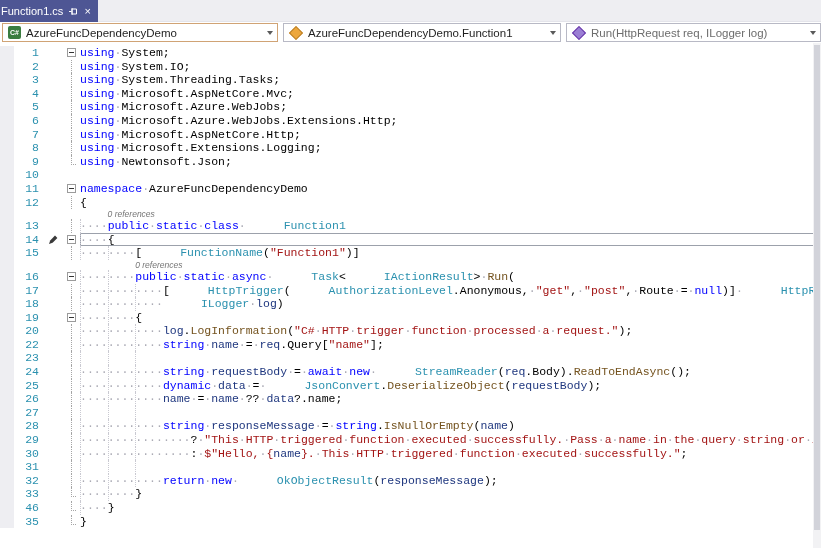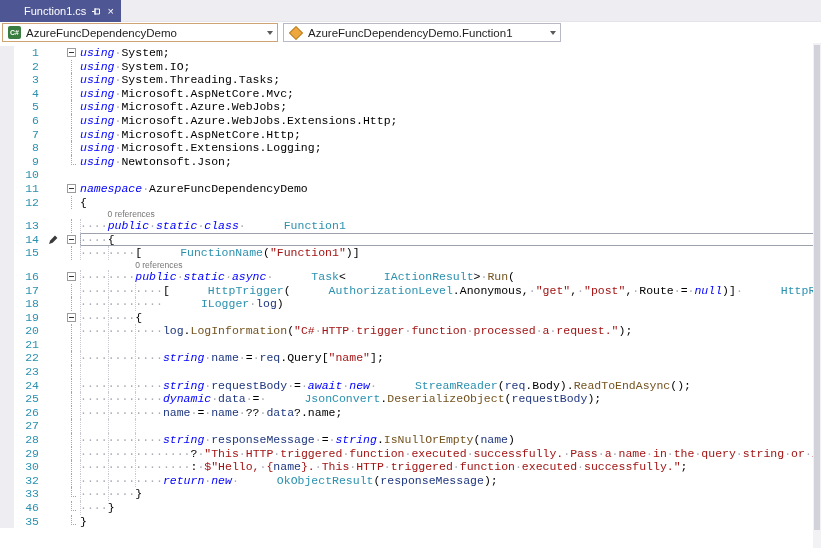--- a/index.html
+++ b/index.html
@@ -1,21 +1,21 @@
 <!DOCTYPE html>
 <html style="--c-keyword: #0000FF; --c-type: #2B91AF; --c-string: #A31515; --c-method: #74531F; --c-variable: #1F377F; --c-plain: #000000; --c-lineNumber: #2B91AF; --c-whitespace: #ABABB5; --c-guide: #C9C9D1; --c-lens: #767676; --c-editorBg: #FFFFFF; --c-tabActive: #4E5694; --c-tabText: #FFFFFF; --c-tabStrip: #EEEEF2; --c-comboBorder: #B8B9C5; --c-comboFocusBorder: #D0A375; --c-memberText: #6D6D6D; --c-classIcon: #EDA73C; --c-methodIcon: #9B7FD4; --c-projectIconBg: #3A7C3F;"><head>
 <meta charset="utf-8">
 <style>
   html,body{margin:0;padding:0;}
   body{width:821px;height:548px;overflow:hidden;background:#fff;font-family:"Liberation Sans",sans-serif;}
   .screen{position:relative;width:821px;height:548px;overflow:hidden;background:#fff;}
 
   
   .tabbar{position:absolute;top:0;left:0;right:0;height:21px;background:var(--c-tabStrip,#EEEEF2);border-bottom:1px solid #E4E4EA;display:flex;}
-  .tab{height:22px;display:flex;align-items:center;gap:5px;padding:0 7px 0 24px;background:var(--c-tabActive,#4E5694);color:var(--c-tabText,#fff);font-size:11px;}
+  .tab{height:22px;display:flex;align-items:center;gap:5px;padding:0 7px 0 1px;background:var(--c-tabActive,#4E5694);color:var(--c-tabText,#fff);font-size:11px;}
   .tab .tab-title{white-space:nowrap;}
   .tab .pin{display:flex;align-items:center;}
   .tab .close{font-size:11px;line-height:11px;cursor:default;}
 
   
   .navbar{position:absolute;top:22px;left:0;right:0;height:21px;background:#fff;display:flex;align-items:center;padding:0 0 0 2px;gap:5px;}
   .combo{height:19px;background:#fff;border:1px solid var(--c-comboBorder,#B8B9C5);display:flex;align-items:center;gap:5px;padding-left:5px;box-sizing:border-box;}
   .combo.first{width:276px;border-color:var(--c-comboFocusBorder,#D0A375);}
   .combo.second{width:278px;}
   .combo.third{flex:1;}
@@ -38,27 +38,27 @@
   .mark svg{position:absolute;left:4px;top:2px;}
   .fold{width:16px;flex:none;position:relative;}
   .fbox{position:absolute;left:3px;top:2px;width:9px;height:9px;border:1px solid #9B9B9B;background:#fff;box-sizing:border-box;}
   .fbox span{position:absolute;left:1px;top:3px;width:5px;height:1px;background:#333;}
   .fline{position:absolute;left:7px;top:0;bottom:0;width:0;border-left:1px dotted #A5A5A5;}
   .fend{position:absolute;left:7px;top:0;height:9px;width:4px;border-left:1px dotted #A5A5A5;border-bottom:1px dotted #A5A5A5;}
   .code{flex:1;position:relative;white-space:pre;overflow:hidden;}
   .row.active .code{outline:1px solid #9CA1AB;outline-offset:-1px;}
   .guide{position:absolute;top:0;bottom:0;width:0;border-left:1px dotted var(--c-guide,#C9C9D1);}
   .ws{color:var(--c-whitespace,#ABABB5);}
-  .sg-k{color:var(--c-keyword,#0000FF);font-style:italic;}
+  .sg-k{color:var(--c-keyword,#0000FF);}
   .sg-t{color:var(--c-type,#2B91AF);padding-left:38px;}
   .sg-s{color:var(--c-string,#A31515);}
   .sg-m{color:var(--c-method,#74531F);}
   .sg-v{color:var(--c-variable,#1F377F);}
   .sg-p{color:var(--c-plain,#000);}
-  .lens-row{display:flex;height:10px;line-height:10px;font-family:"Liberation Mono","DejaVu Sans Mono",monospace;font-size:11.5px;}
+  .lens-row{display:flex;height:10px;line-height:10px;font-family:"Liberation Mono","DejaVu Sans Mono",monospace;font-size:11.5px;font-style:italic;}
   .lens{font-family:"Liberation Sans",sans-serif;font-size:8.5px;color:var(--c-lens,#767676);}
 
   
   .vscroll{position:absolute;right:0;top:0;bottom:0;width:8px;background:#F2F2F4;}
   .vthumb{position:absolute;left:1px;right:1px;top:2px;height:96%;background:#D2D3DA;}
 </style>
 </head>
 <body>
 
 <div class="screen">
@@ -87,20 +87,27 @@
           <i class="tri"></i>
         </span>
     </div>
     <div class="combo second">
       <span class="diamond class"></span>
       <span class="combo-label">AzureFuncDependencyDemo.Function1</span>
       <span class="combo-arrow">
           <i class="tri"></i>
         </span>
     </div>
+    <div class="combo third">
+      <span class="diamond method"></span>
+      <span class="combo-label">Run(HttpRequest req, ILogger log)</span>
+      <span class="combo-arrow">
+          <i class="tri"></i>
+        </span>
+    </div>
   </div>
 
   <div class="editor">
     <div class="rows">
         <div class="row">
           <div class="gut"></div>
           <div class="num">1</div>
           <div class="mark"></div>
           <div class="fold">
             <span class="fbox">
@@ -299,107 +306,107 @@
           <div class="gut"></div>
           <div class="num">20</div>
           <div class="mark"></div>
           <div class="fold">
             <span class="fline"></span>
           </div>
           <div class="code"><span class="guide" style="left:0ch"></span><span class="guide" style="left:4ch"></span><span class="guide" style="left:8ch"></span><span class="sg-p"><span class="ws">·</span><span class="ws">·</span><span class="ws">·</span><span class="ws">·</span><span class="ws">·</span><span class="ws">·</span><span class="ws">·</span><span class="ws">·</span><span class="ws">·</span><span class="ws">·</span><span class="ws">·</span><span class="ws">·</span></span><span class="sg-v">log</span><span class="sg-p">.</span><span class="sg-m">LogInformation</span><span class="sg-p">(</span><span class="sg-s">"C#<span class="ws">·</span>HTTP<span class="ws">·</span>trigger<span class="ws">·</span>function<span class="ws">·</span>processed<span class="ws">·</span>a<span class="ws">·</span>request."</span><span class="sg-p">);</span></div>
         </div>
         <div class="row">
           <div class="gut"></div>
-          <div class="num">21</div>
+          <div class="num">22</div>
+          <div class="mark"></div>
+          <div class="fold">
+            <span class="fline"></span>
+          </div>
+          <div class="code"><span class="guide" style="left:0ch"></span><span class="guide" style="left:4ch"></span><span class="guide" style="left:8ch"></span><span class="sg-p"><span class="ws">·</span><span class="ws">·</span><span class="ws">·</span><span class="ws">·</span><span class="ws">·</span><span class="ws">·</span><span class="ws">·</span><span class="ws">·</span><span class="ws">·</span><span class="ws">·</span><span class="ws">·</span><span class="ws">·</span></span><span class="sg-k">string</span><span class="sg-p"><span class="ws">·</span></span><span class="sg-v">name</span><span class="sg-p"><span class="ws">·</span>=<span class="ws">·</span></span><span class="sg-v">req</span><span class="sg-p">.Query[</span><span class="sg-s">"name"</span><span class="sg-p">];</span></div>
+        </div>
+        <div class="row">
+          <div class="gut"></div>
+          <div class="num">23</div>
           <div class="mark"></div>
           <div class="fold">
             <span class="fline"></span>
           </div>
           <div class="code"><span class="guide" style="left:0ch"></span><span class="guide" style="left:4ch"></span><span class="guide" style="left:8ch"></span></div>
         </div>
         <div class="row">
           <div class="gut"></div>
-          <div class="num">22</div>
-          <div class="mark"></div>
-          <div class="fold">
-            <span class="fline"></span>
-          </div>
-          <div class="code"><span class="guide" style="left:0ch"></span><span class="guide" style="left:4ch"></span><span class="guide" style="left:8ch"></span><span class="sg-p"><span class="ws">·</span><span class="ws">·</span><span class="ws">·</span><span class="ws">·</span><span class="ws">·</span><span class="ws">·</span><span class="ws">·</span><span class="ws">·</span><span class="ws">·</span><span class="ws">·</span><span class="ws">·</span><span class="ws">·</span></span><span class="sg-k">string</span><span class="sg-p"><span class="ws">·</span></span><span class="sg-v">name</span><span class="sg-p"><span class="ws">·</span>=<span class="ws">·</span></span><span class="sg-v">req</span><span class="sg-p">.Query[</span><span class="sg-s">"name"</span><span class="sg-p">];</span></div>
-        </div>
-        <div class="row">
-          <div class="gut"></div>
-          <div class="num">23</div>
+          <div class="num">24</div>
+          <div class="mark"></div>
+          <div class="fold">
+            <span class="fline"></span>
+          </div>
+          <div class="code"><span class="guide" style="left:0ch"></span><span class="guide" style="left:4ch"></span><span class="guide" style="left:8ch"></span><span class="sg-p"><span class="ws">·</span><span class="ws">·</span><span class="ws">·</span><span class="ws">·</span><span class="ws">·</span><span class="ws">·</span><span class="ws">·</span><span class="ws">·</span><span class="ws">·</span><span class="ws">·</span><span class="ws">·</span><span class="ws">·</span></span><span class="sg-k">string</span><span class="sg-p"><span class="ws">·</span></span><span class="sg-v">requestBody</span><span class="sg-p"><span class="ws">·</span>=<span class="ws">·</span></span><span class="sg-k">await</span><span class="sg-p"><span class="ws">·</span></span><span class="sg-k">new</span><span class="sg-p"><span class="ws">·</span></span><span class="sg-t">StreamReader</span><span class="sg-p">(</span><span class="sg-v">req</span><span class="sg-p">.Body).</span><span class="sg-m">ReadToEndAsync</span><span class="sg-p">();</span></div>
+        </div>
+        <div class="row">
+          <div class="gut"></div>
+          <div class="num">25</div>
+          <div class="mark"></div>
+          <div class="fold">
+            <span class="fline"></span>
+          </div>
+          <div class="code"><span class="guide" style="left:0ch"></span><span class="guide" style="left:4ch"></span><span class="guide" style="left:8ch"></span><span class="sg-p"><span class="ws">·</span><span class="ws">·</span><span class="ws">·</span><span class="ws">·</span><span class="ws">·</span><span class="ws">·</span><span class="ws">·</span><span class="ws">·</span><span class="ws">·</span><span class="ws">·</span><span class="ws">·</span><span class="ws">·</span></span><span class="sg-k">dynamic</span><span class="sg-p"><span class="ws">·</span></span><span class="sg-v">data</span><span class="sg-p"><span class="ws">·</span>=<span class="ws">·</span></span><span class="sg-t">JsonConvert</span><span class="sg-p">.</span><span class="sg-m">DeserializeObject</span><span class="sg-p">(</span><span class="sg-v">requestBody</span><span class="sg-p">);</span></div>
+        </div>
+        <div class="row">
+          <div class="gut"></div>
+          <div class="num">26</div>
+          <div class="mark"></div>
+          <div class="fold">
+            <span class="fline"></span>
+          </div>
+          <div class="code"><span class="guide" style="left:0ch"></span><span class="guide" style="left:4ch"></span><span class="guide" style="left:8ch"></span><span class="sg-p"><span class="ws">·</span><span class="ws">·</span><span class="ws">·</span><span class="ws">·</span><span class="ws">·</span><span class="ws">·</span><span class="ws">·</span><span class="ws">·</span><span class="ws">·</span><span class="ws">·</span><span class="ws">·</span><span class="ws">·</span></span><span class="sg-v">name</span><span class="sg-p"><span class="ws">·</span>=<span class="ws">·</span></span><span class="sg-v">name</span><span class="sg-p"><span class="ws">·</span>??<span class="ws">·</span></span><span class="sg-v">data</span><span class="sg-p">?.name;</span></div>
+        </div>
+        <div class="row">
+          <div class="gut"></div>
+          <div class="num">27</div>
           <div class="mark"></div>
           <div class="fold">
             <span class="fline"></span>
           </div>
           <div class="code"><span class="guide" style="left:0ch"></span><span class="guide" style="left:4ch"></span><span class="guide" style="left:8ch"></span></div>
         </div>
         <div class="row">
           <div class="gut"></div>
-          <div class="num">24</div>
-          <div class="mark"></div>
-          <div class="fold">
-            <span class="fline"></span>
-          </div>
-          <div class="code"><span class="guide" style="left:0ch"></span><span class="guide" style="left:4ch"></span><span class="guide" style="left:8ch"></span><span class="sg-p"><span class="ws">·</span><span class="ws">·</span><span class="ws">·</span><span class="ws">·</span><span class="ws">·</span><span class="ws">·</span><span class="ws">·</span><span class="ws">·</span><span class="ws">·</span><span class="ws">·</span><span class="ws">·</span><span class="ws">·</span></span><span class="sg-k">string</span><span class="sg-p"><span class="ws">·</span></span><span class="sg-v">requestBody</span><span class="sg-p"><span class="ws">·</span>=<span class="ws">·</span></span><span class="sg-k">await</span><span class="sg-p"><span class="ws">·</span></span><span class="sg-k">new</span><span class="sg-p"><span class="ws">·</span></span><span class="sg-t">StreamReader</span><span class="sg-p">(</span><span class="sg-v">req</span><span class="sg-p">.Body).</span><span class="sg-m">ReadToEndAsync</span><span class="sg-p">();</span></div>
-        </div>
-        <div class="row">
-          <div class="gut"></div>
-          <div class="num">25</div>
-          <div class="mark"></div>
-          <div class="fold">
-            <span class="fline"></span>
-          </div>
-          <div class="code"><span class="guide" style="left:0ch"></span><span class="guide" style="left:4ch"></span><span class="guide" style="left:8ch"></span><span class="sg-p"><span class="ws">·</span><span class="ws">·</span><span class="ws">·</span><span class="ws">·</span><span class="ws">·</span><span class="ws">·</span><span class="ws">·</span><span class="ws">·</span><span class="ws">·</span><span class="ws">·</span><span class="ws">·</span><span class="ws">·</span></span><span class="sg-k">dynamic</span><span class="sg-p"><span class="ws">·</span></span><span class="sg-v">data</span><span class="sg-p"><span class="ws">·</span>=<span class="ws">·</span></span><span class="sg-t">JsonConvert</span><span class="sg-p">.</span><span class="sg-m">DeserializeObject</span><span class="sg-p">(</span><span class="sg-v">requestBody</span><span class="sg-p">);</span></div>
-        </div>
-        <div class="row">
-          <div class="gut"></div>
-          <div class="num">26</div>
-          <div class="mark"></div>
-          <div class="fold">
-            <span class="fline"></span>
-          </div>
-          <div class="code"><span class="guide" style="left:0ch"></span><span class="guide" style="left:4ch"></span><span class="guide" style="left:8ch"></span><span class="sg-p"><span class="ws">·</span><span class="ws">·</span><span class="ws">·</span><span class="ws">·</span><span class="ws">·</span><span class="ws">·</span><span class="ws">·</span><span class="ws">·</span><span class="ws">·</span><span class="ws">·</span><span class="ws">·</span><span class="ws">·</span></span><span class="sg-v">name</span><span class="sg-p"><span class="ws">·</span>=<span class="ws">·</span></span><span class="sg-v">name</span><span class="sg-p"><span class="ws">·</span>??<span class="ws">·</span></span><span class="sg-v">data</span><span class="sg-p">?.name;</span></div>
-        </div>
-        <div class="row">
-          <div class="gut"></div>
-          <div class="num">27</div>
+          <div class="num">28</div>
+          <div class="mark"></div>
+          <div class="fold">
+            <span class="fline"></span>
+          </div>
+          <div class="code"><span class="guide" style="left:0ch"></span><span class="guide" style="left:4ch"></span><span class="guide" style="left:8ch"></span><span class="sg-p"><span class="ws">·</span><span class="ws">·</span><span class="ws">·</span><span class="ws">·</span><span class="ws">·</span><span class="ws">·</span><span class="ws">·</span><span class="ws">·</span><span class="ws">·</span><span class="ws">·</span><span class="ws">·</span><span class="ws">·</span></span><span class="sg-k">string</span><span class="sg-p"><span class="ws">·</span></span><span class="sg-v">responseMessage</span><span class="sg-p"><span class="ws">·</span>=<span class="ws">·</span></span><span class="sg-k">string</span><span class="sg-p">.</span><span class="sg-m">IsNullOrEmpty</span><span class="sg-p">(</span><span class="sg-v">name</span><span class="sg-p">)</span></div>
+        </div>
+        <div class="row">
+          <div class="gut"></div>
+          <div class="num">29</div>
+          <div class="mark"></div>
+          <div class="fold">
+            <span class="fline"></span>
+          </div>
+          <div class="code"><span class="guide" style="left:0ch"></span><span class="guide" style="left:4ch"></span><span class="guide" style="left:8ch"></span><span class="sg-p"><span class="ws">·</span><span class="ws">·</span><span class="ws">·</span><span class="ws">·</span><span class="ws">·</span><span class="ws">·</span><span class="ws">·</span><span class="ws">·</span><span class="ws">·</span><span class="ws">·</span><span class="ws">·</span><span class="ws">·</span><span class="ws">·</span><span class="ws">·</span><span class="ws">·</span><span class="ws">·</span>?<span class="ws">·</span></span><span class="sg-s">"This<span class="ws">·</span>HTTP<span class="ws">·</span>triggered<span class="ws">·</span>function<span class="ws">·</span>executed<span class="ws">·</span>successfully.<span class="ws">·</span>Pass<span class="ws">·</span>a<span class="ws">·</span>name<span class="ws">·</span>in<span class="ws">·</span>the<span class="ws">·</span>query<span class="ws">·</span>string<span class="ws">·</span>or<span class="ws">·</span>intherequestbody"</span></div>
+        </div>
+        <div class="row">
+          <div class="gut"></div>
+          <div class="num">30</div>
+          <div class="mark"></div>
+          <div class="fold">
+            <span class="fline"></span>
+          </div>
+          <div class="code"><span class="guide" style="left:0ch"></span><span class="guide" style="left:4ch"></span><span class="guide" style="left:8ch"></span><span class="sg-p"><span class="ws">·</span><span class="ws">·</span><span class="ws">·</span><span class="ws">·</span><span class="ws">·</span><span class="ws">·</span><span class="ws">·</span><span class="ws">·</span><span class="ws">·</span><span class="ws">·</span><span class="ws">·</span><span class="ws">·</span><span class="ws">·</span><span class="ws">·</span><span class="ws">·</span><span class="ws">·</span>:<span class="ws">·</span></span><span class="sg-s">$"Hello,<span class="ws">·</span>{</span><span class="sg-v">name</span><span class="sg-s">}.<span class="ws">·</span>This<span class="ws">·</span>HTTP<span class="ws">·</span>triggered<span class="ws">·</span>function<span class="ws">·</span>executed<span class="ws">·</span>successfully."</span><span class="sg-p">;</span></div>
+        </div>
+        <div class="row">
+          <div class="gut"></div>
+          <div class="num">31</div>
           <div class="mark"></div>
           <div class="fold">
             <span class="fline"></span>
           </div>
           <div class="code"><span class="guide" style="left:0ch"></span><span class="guide" style="left:4ch"></span><span class="guide" style="left:8ch"></span></div>
-        </div>
-        <div class="row">
-          <div class="gut"></div>
-          <div class="num">28</div>
-          <div class="mark"></div>
-          <div class="fold">
-            <span class="fline"></span>
-          </div>
-          <div class="code"><span class="guide" style="left:0ch"></span><span class="guide" style="left:4ch"></span><span class="guide" style="left:8ch"></span><span class="sg-p"><span class="ws">·</span><span class="ws">·</span><span class="ws">·</span><span class="ws">·</span><span class="ws">·</span><span class="ws">·</span><span class="ws">·</span><span class="ws">·</span><span class="ws">·</span><span class="ws">·</span><span class="ws">·</span><span class="ws">·</span></span><span class="sg-k">string</span><span class="sg-p"><span class="ws">·</span></span><span class="sg-v">responseMessage</span><span class="sg-p"><span class="ws">·</span>=<span class="ws">·</span></span><span class="sg-k">string</span><span class="sg-p">.</span><span class="sg-m">IsNullOrEmpty</span><span class="sg-p">(</span><span class="sg-v">name</span><span class="sg-p">)</span></div>
-        </div>
-        <div class="row">
-          <div class="gut"></div>
-          <div class="num">29</div>
-          <div class="mark"></div>
-          <div class="fold">
-            <span class="fline"></span>
-          </div>
-          <div class="code"><span class="guide" style="left:0ch"></span><span class="guide" style="left:4ch"></span><span class="guide" style="left:8ch"></span><span class="sg-p"><span class="ws">·</span><span class="ws">·</span><span class="ws">·</span><span class="ws">·</span><span class="ws">·</span><span class="ws">·</span><span class="ws">·</span><span class="ws">·</span><span class="ws">·</span><span class="ws">·</span><span class="ws">·</span><span class="ws">·</span><span class="ws">·</span><span class="ws">·</span><span class="ws">·</span><span class="ws">·</span>?<span class="ws">·</span></span><span class="sg-s">"This<span class="ws">·</span>HTTP<span class="ws">·</span>triggered<span class="ws">·</span>function<span class="ws">·</span>executed<span class="ws">·</span>successfully.<span class="ws">·</span>Pass<span class="ws">·</span>a<span class="ws">·</span>name<span class="ws">·</span>in<span class="ws">·</span>the<span class="ws">·</span>query<span class="ws">·</span>string<span class="ws">·</span>or<span class="ws">·</span>intherequestbody"</span></div>
-        </div>
-        <div class="row">
-          <div class="gut"></div>
-          <div class="num">30</div>
-          <div class="mark"></div>
-          <div class="fold">
-            <span class="fline"></span>
-          </div>
-          <div class="code"><span class="guide" style="left:0ch"></span><span class="guide" style="left:4ch"></span><span class="guide" style="left:8ch"></span><span class="sg-p"><span class="ws">·</span><span class="ws">·</span><span class="ws">·</span><span class="ws">·</span><span class="ws">·</span><span class="ws">·</span><span class="ws">·</span><span class="ws">·</span><span class="ws">·</span><span class="ws">·</span><span class="ws">·</span><span class="ws">·</span><span class="ws">·</span><span class="ws">·</span><span class="ws">·</span><span class="ws">·</span>:<span class="ws">·</span></span><span class="sg-s">$"Hello,<span class="ws">·</span>{</span><span class="sg-v">name</span><span class="sg-s">}.<span class="ws">·</span>This<span class="ws">·</span>HTTP<span class="ws">·</span>triggered<span class="ws">·</span>function<span class="ws">·</span>executed<span class="ws">·</span>successfully."</span><span class="sg-p">;</span></div>
         </div>
         <div class="row">
           <div class="gut"></div>
           <div class="num">32</div>
           <div class="mark"></div>
           <div class="fold">
             <span class="fline"></span>
           </div>
           <div class="code"><span class="guide" style="left:0ch"></span><span class="guide" style="left:4ch"></span><span class="guide" style="left:8ch"></span><span class="sg-p"><span class="ws">·</span><span class="ws">·</span><span class="ws">·</span><span class="ws">·</span><span class="ws">·</span><span class="ws">·</span><span class="ws">·</span><span class="ws">·</span><span class="ws">·</span><span class="ws">·</span><span class="ws">·</span><span class="ws">·</span></span><span class="sg-k">return</span><span class="sg-p"><span class="ws">·</span></span><span class="sg-k">new</span><span class="sg-p"><span class="ws">·</span></span><span class="sg-t">OkObjectResult</span><span class="sg-p">(</span><span class="sg-v">responseMessage</span><span class="sg-p">);</span></div>
         </div>

